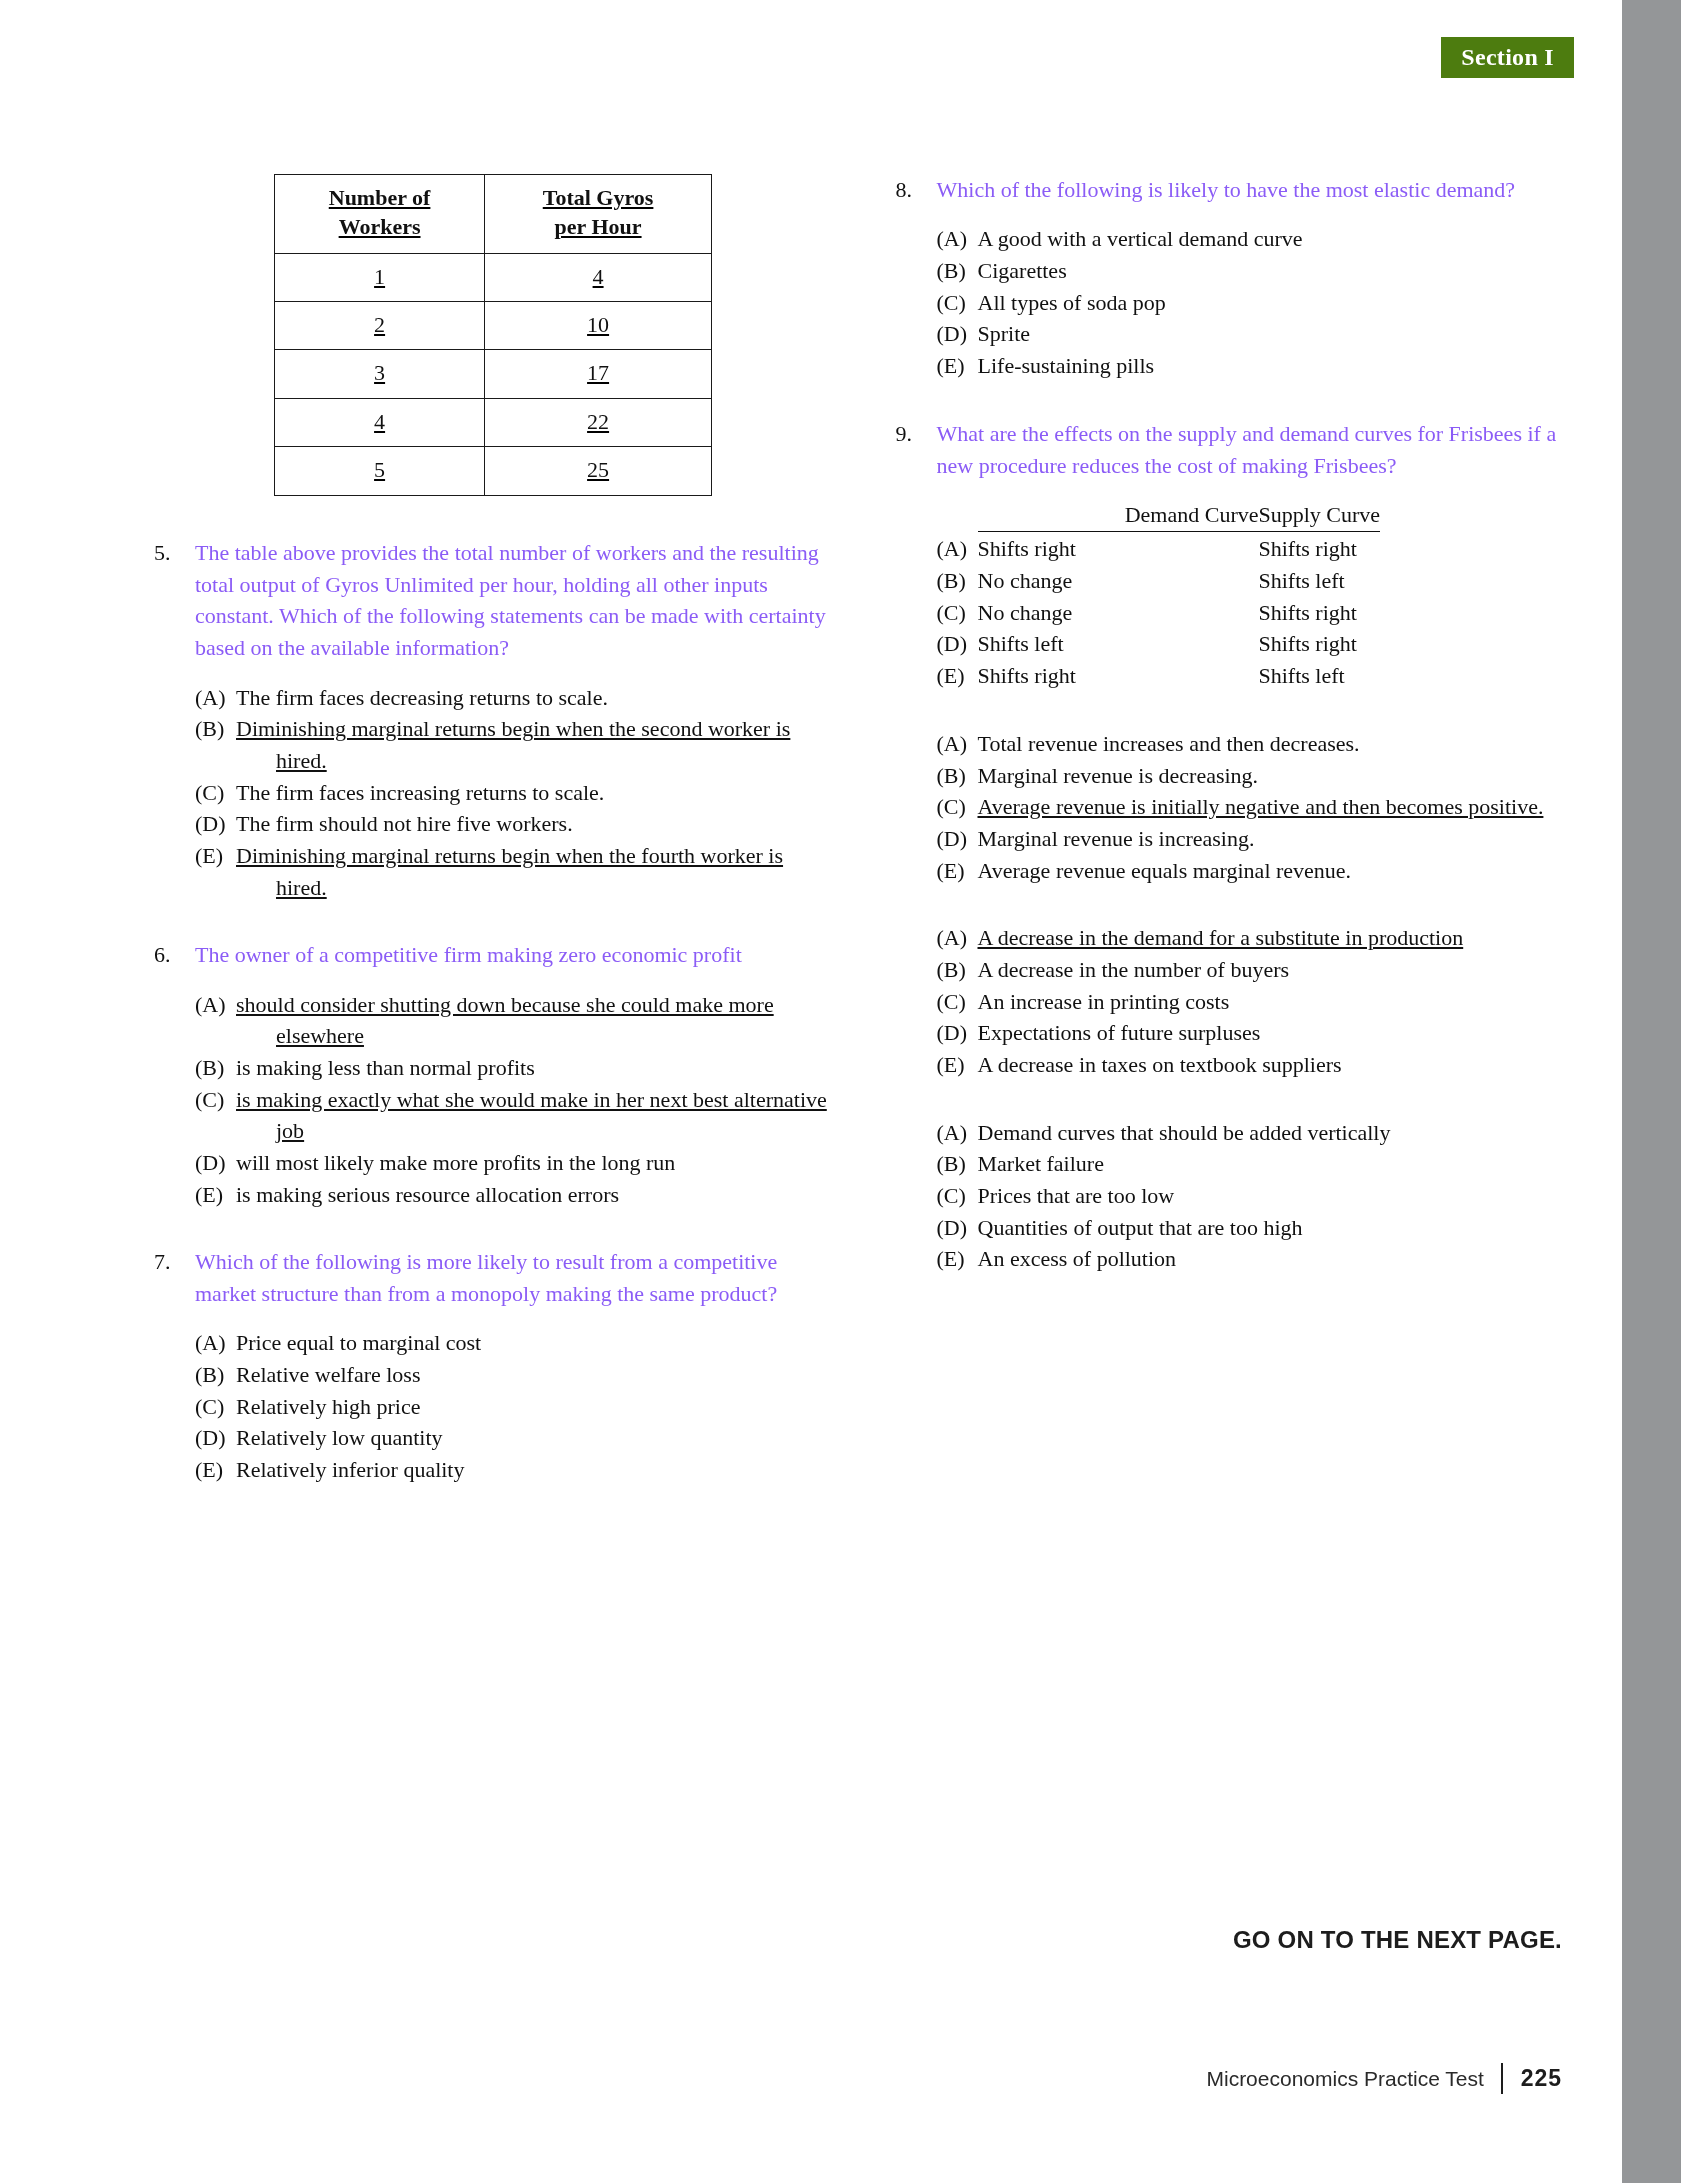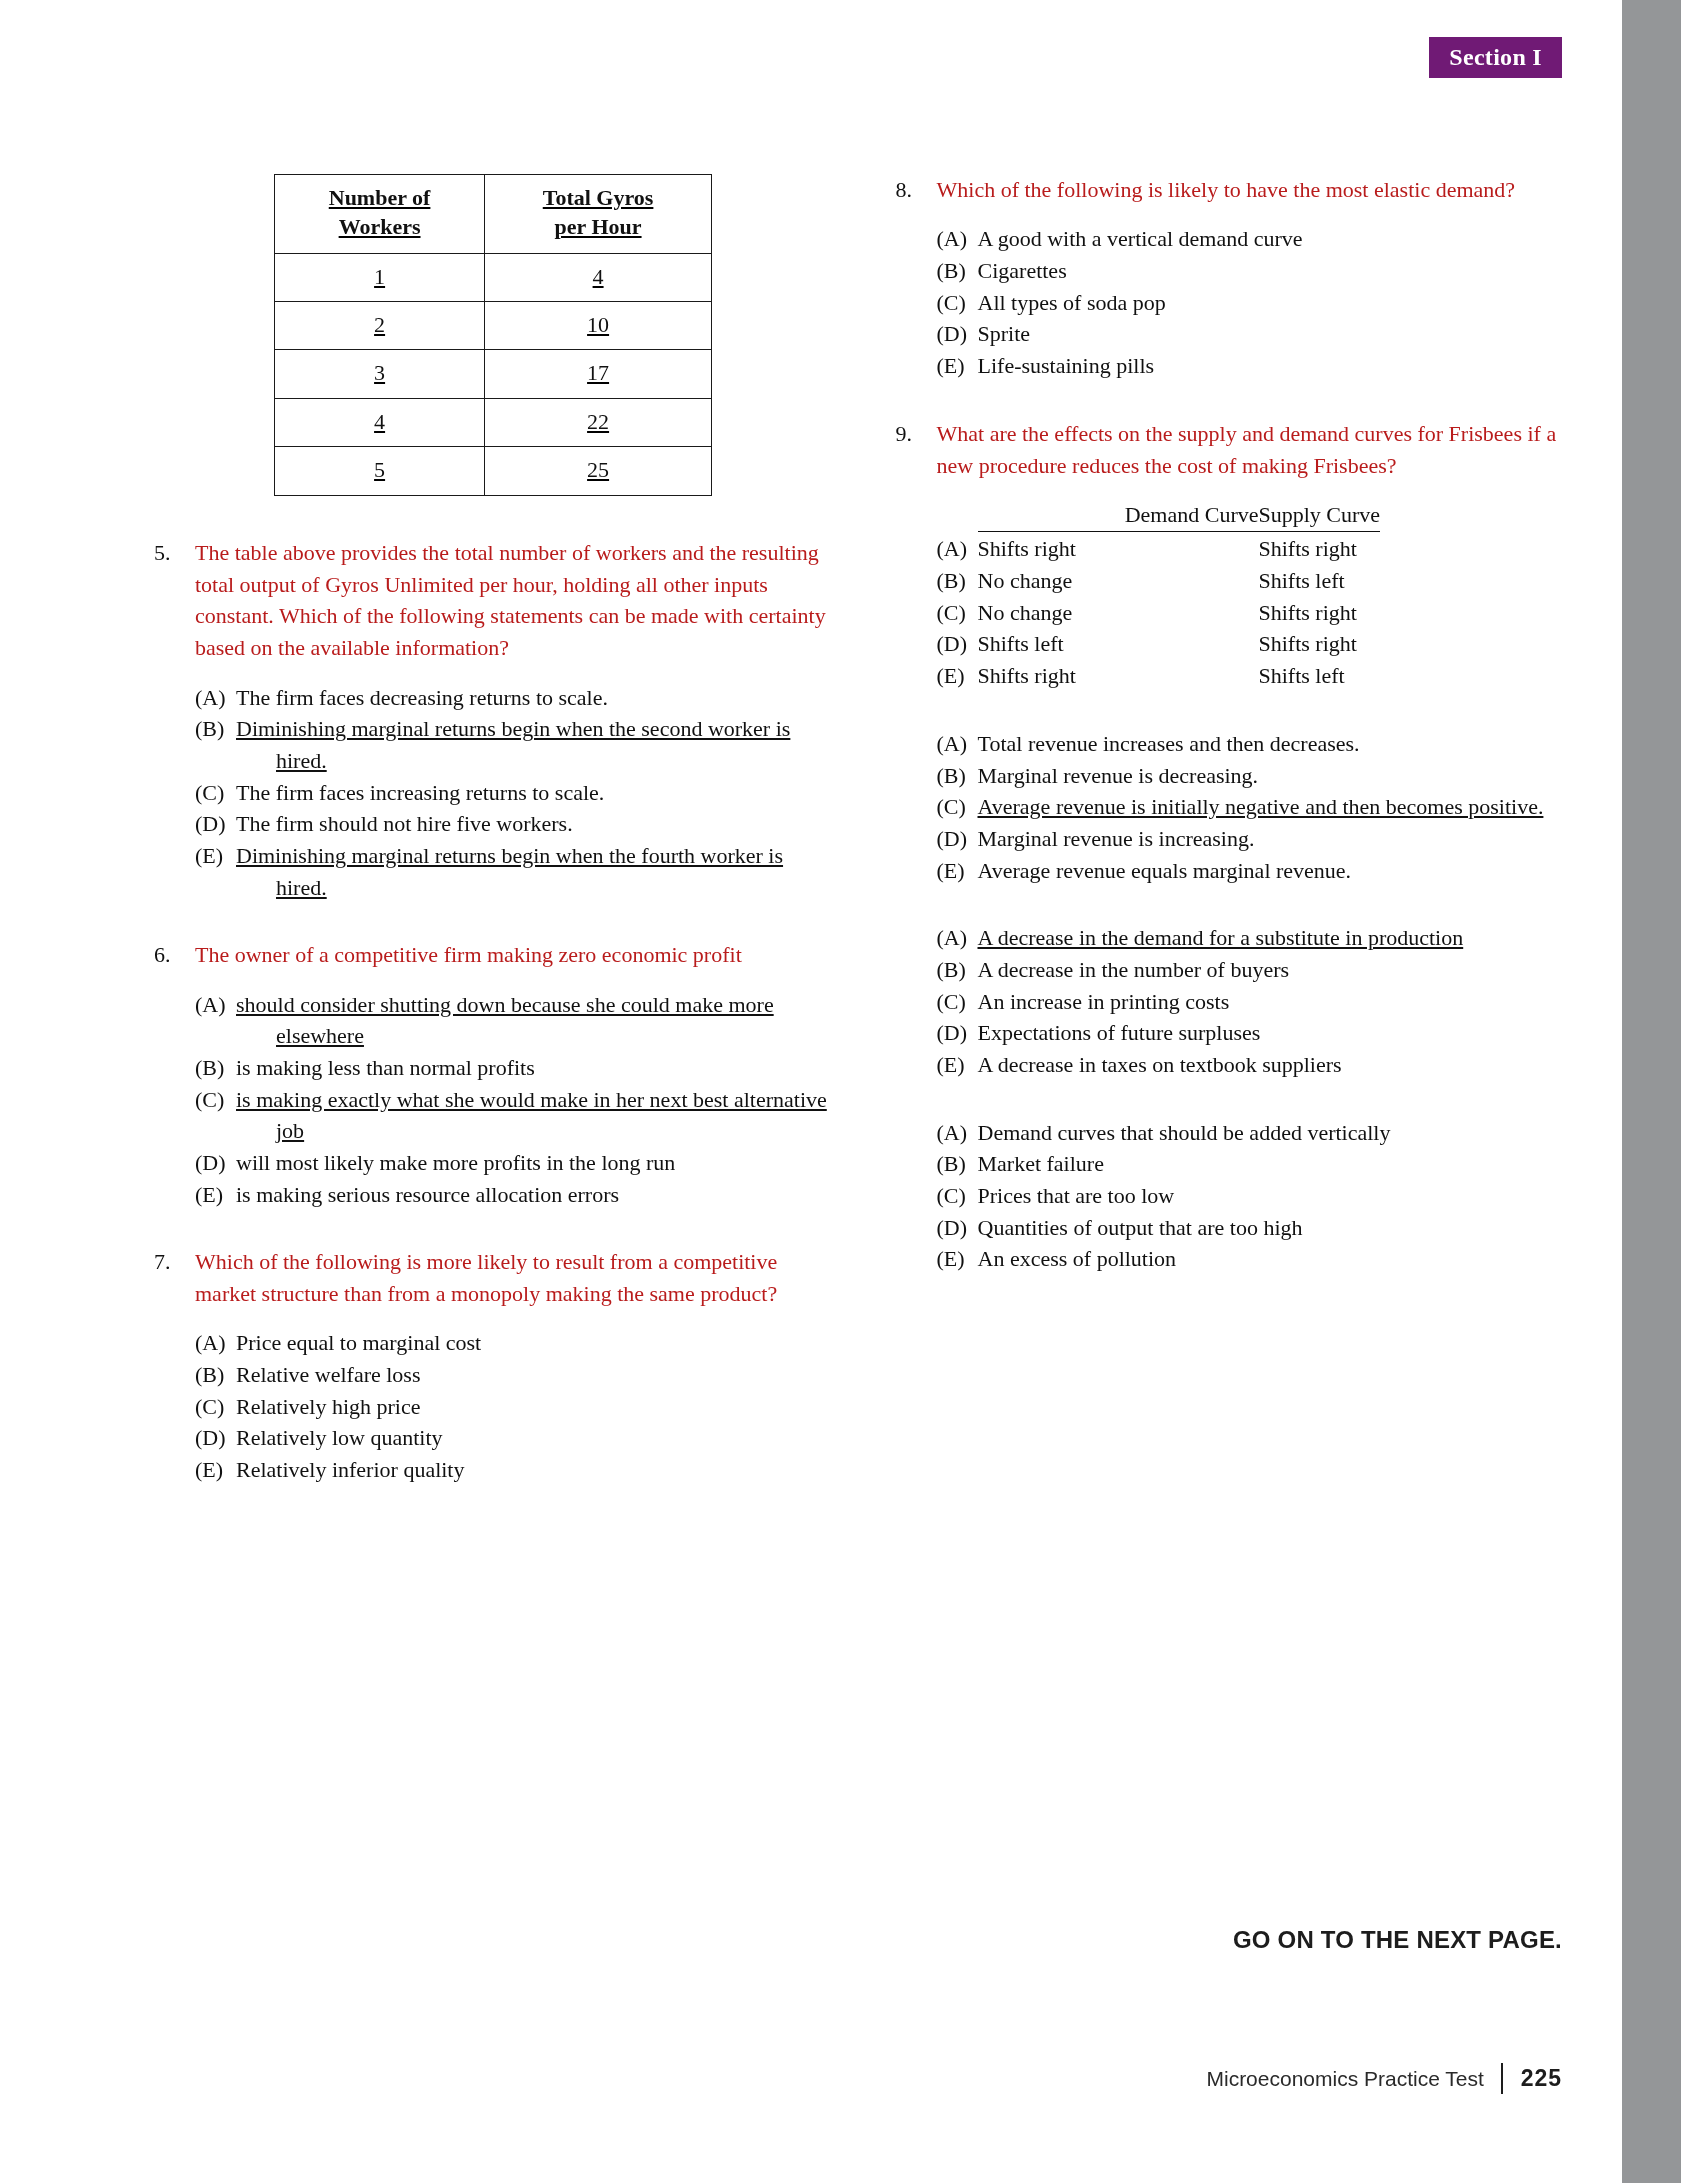--- a/index.html
+++ b/index.html
@@ -23,22 +23,22 @@
     right: 0;
     width: 60px;
     height: 2183px;
     background: #949698;
   }
 
   
   .section-tab {
     position: absolute;
     top: 37px;
-    right: 120px;
-    background: #701a75;
+    right: 108px;
+    background: #4d7c0f;
     color: #ffffff;
     font-family: "Liberation Serif", "DejaVu Serif", serif;
     font-weight: bold;
     font-size: 24px;
     letter-spacing: 0.3px;
     padding: 8px 20px 9.4px 20px;
     line-height: 1;
   }
 
   
@@ -95,21 +95,21 @@
     font-size: 22px;
     line-height: 1.45;
     color: #111111;
     text-align: left;
   }
   .q-num.wide { }
   .q-stem {
     flex: 1;
     font-size: 22px;
     line-height: 1.45;
-    color: #b91c1c;
+    color: #8b5cf6;
   }
   .q-options {
     margin-top: 17.4px;
     margin-left: 41px;
   }
   .opt {
     display: flex;
     align-items: flex-start;
     font-size: 22px;
     line-height: 1.44;

